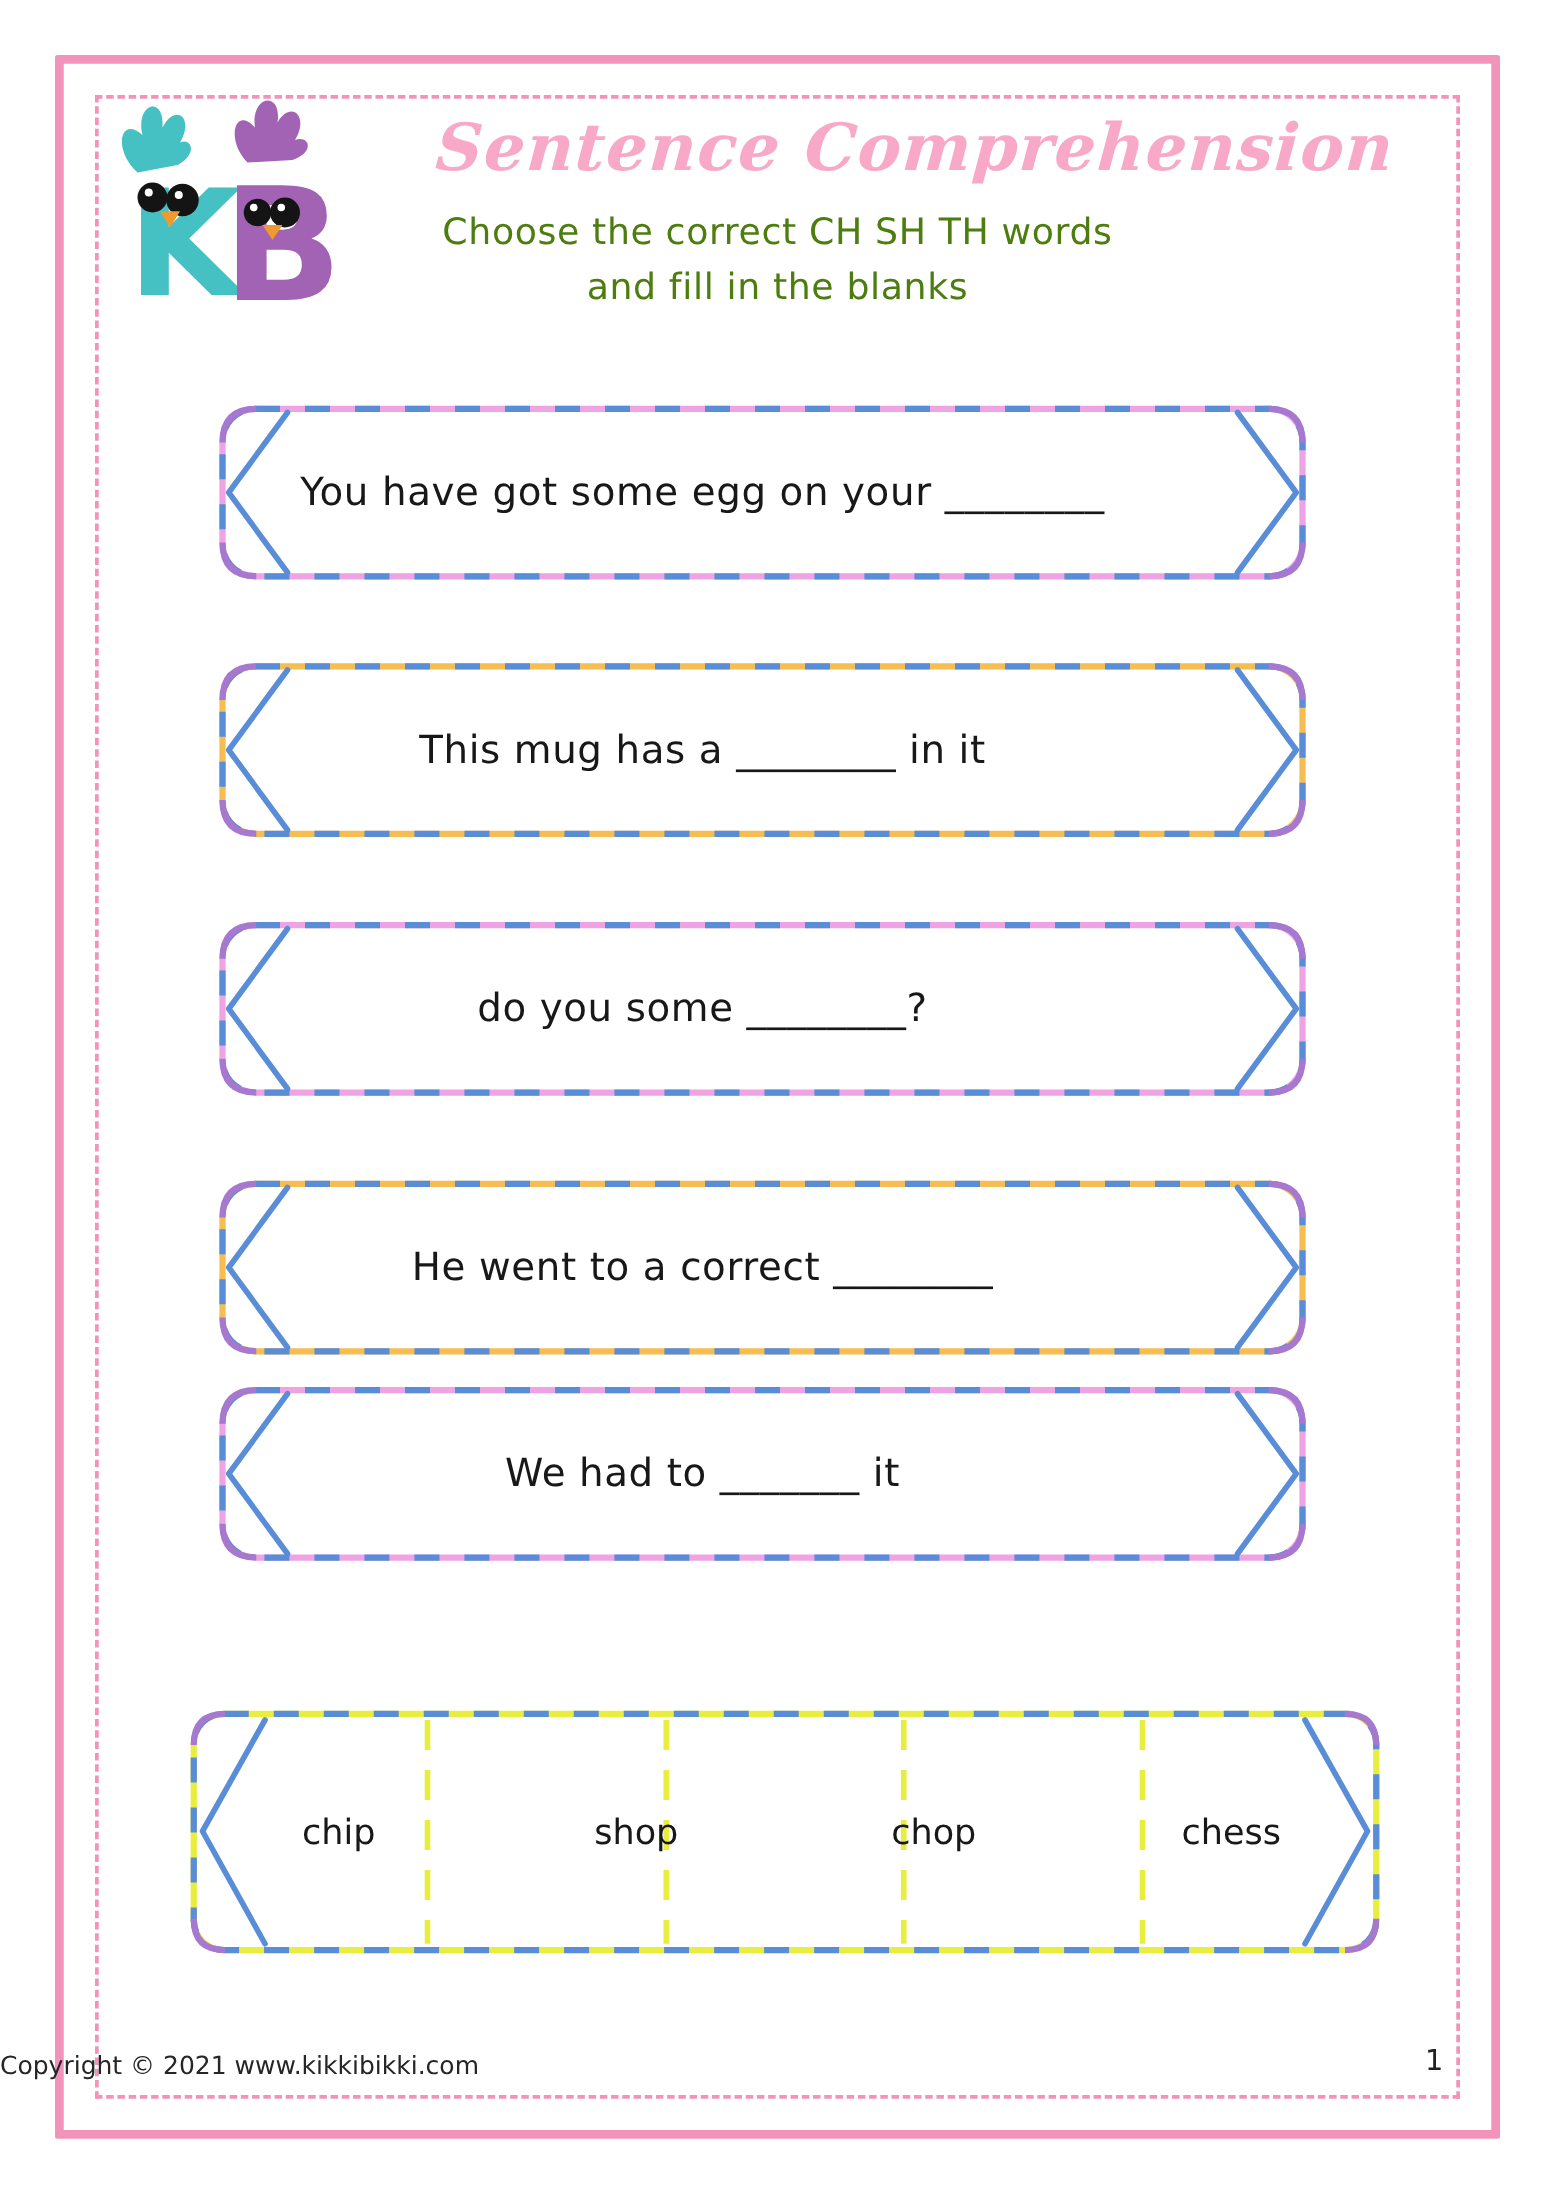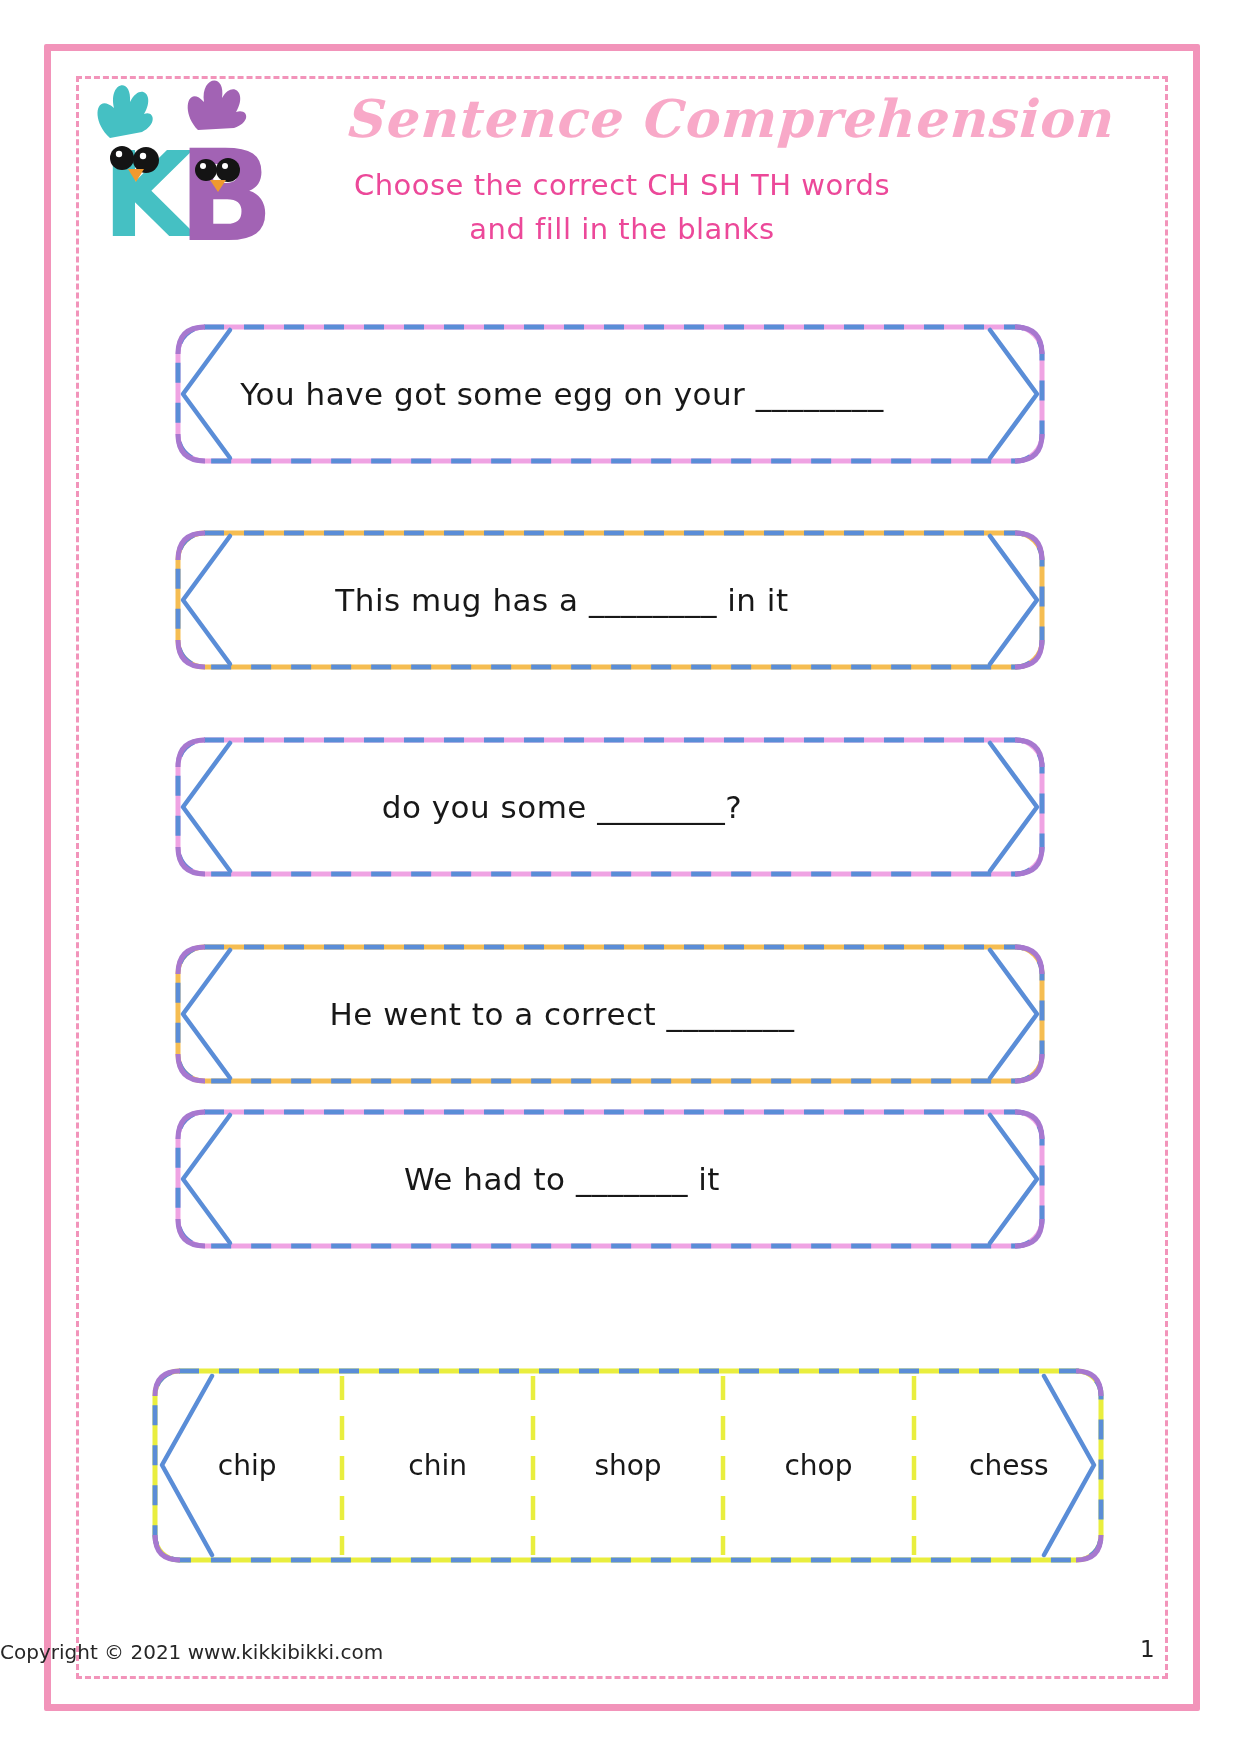--- a/index.html
+++ b/index.html
@@ -18,21 +18,21 @@
   }
   .logo{position:absolute;left:80px;top:68px;width:195px;height:190px;}
   .page-title{
     position:absolute;left:290px;right:70px;top:88px;text-align:center;
     font-family:"DejaVu Serif","Liberation Serif",serif;font-style:italic;font-weight:bold;
     font-size:52px;color:var(--title,#f8a9c8);letter-spacing:1px;transform:skewX(-4deg);
     white-space:nowrap;
   }
   .subtitle{
     position:absolute;left:100px;right:100px;text-align:center;
-    font-size:29px;color:#ec4899;letter-spacing:0.5px;
+    font-size:29px;color:#4d7c0f;letter-spacing:0.5px;
   }
   .subtitle.line1{top:168px;}
   .subtitle.line2{top:212px;text-align:center;}
 
   .sbox{position:absolute;left:175px;width:774px;height:140px;}
   .sbox svg.frame{position:absolute;left:0;top:0;}
   .sentence{
     position:absolute;inset:0;display:flex;align-items:center;justify-content:center;
     font-size:31px;color:#181818;letter-spacing:0.5px;white-space:pre;
   }
@@ -178,21 +178,20 @@
     <path d="M28 192 Q 3 192 3 167" class="no-fill accent-purple" stroke-width="5"></path>
     <line x1="190" y1="8" x2="190" y2="187" class="sep-yellow" stroke-dasharray="24 16"></line>
     <line x1="381" y1="8" x2="381" y2="187" class="sep-yellow" stroke-dasharray="24 16"></line>
     <line x1="571" y1="8" x2="571" y2="187" class="sep-yellow" stroke-dasharray="24 16"></line>
     <line x1="762" y1="8" x2="762" y2="187" class="sep-yellow" stroke-dasharray="24 16"></line>
     <path d="M60 8 L 10 97 L 60 187" class="chev"></path>
     <path d="M892 8 L 942 97 L 892 187" class="chev"></path>
   </svg>
   <div class="bank-words">
     <div class="bank-cell">chip</div>
-    <div class="bank-cell">chin</div>
     <div class="bank-cell">shop</div>
     <div class="bank-cell">chop</div>
     <div class="bank-cell">chess</div>
   </div>
 </div>
 
 <div class="footer-copyright">Copyright © 2021 www.kikkibikki.com</div>
 <div class="page-number">1</div>
 
 </body></html>

